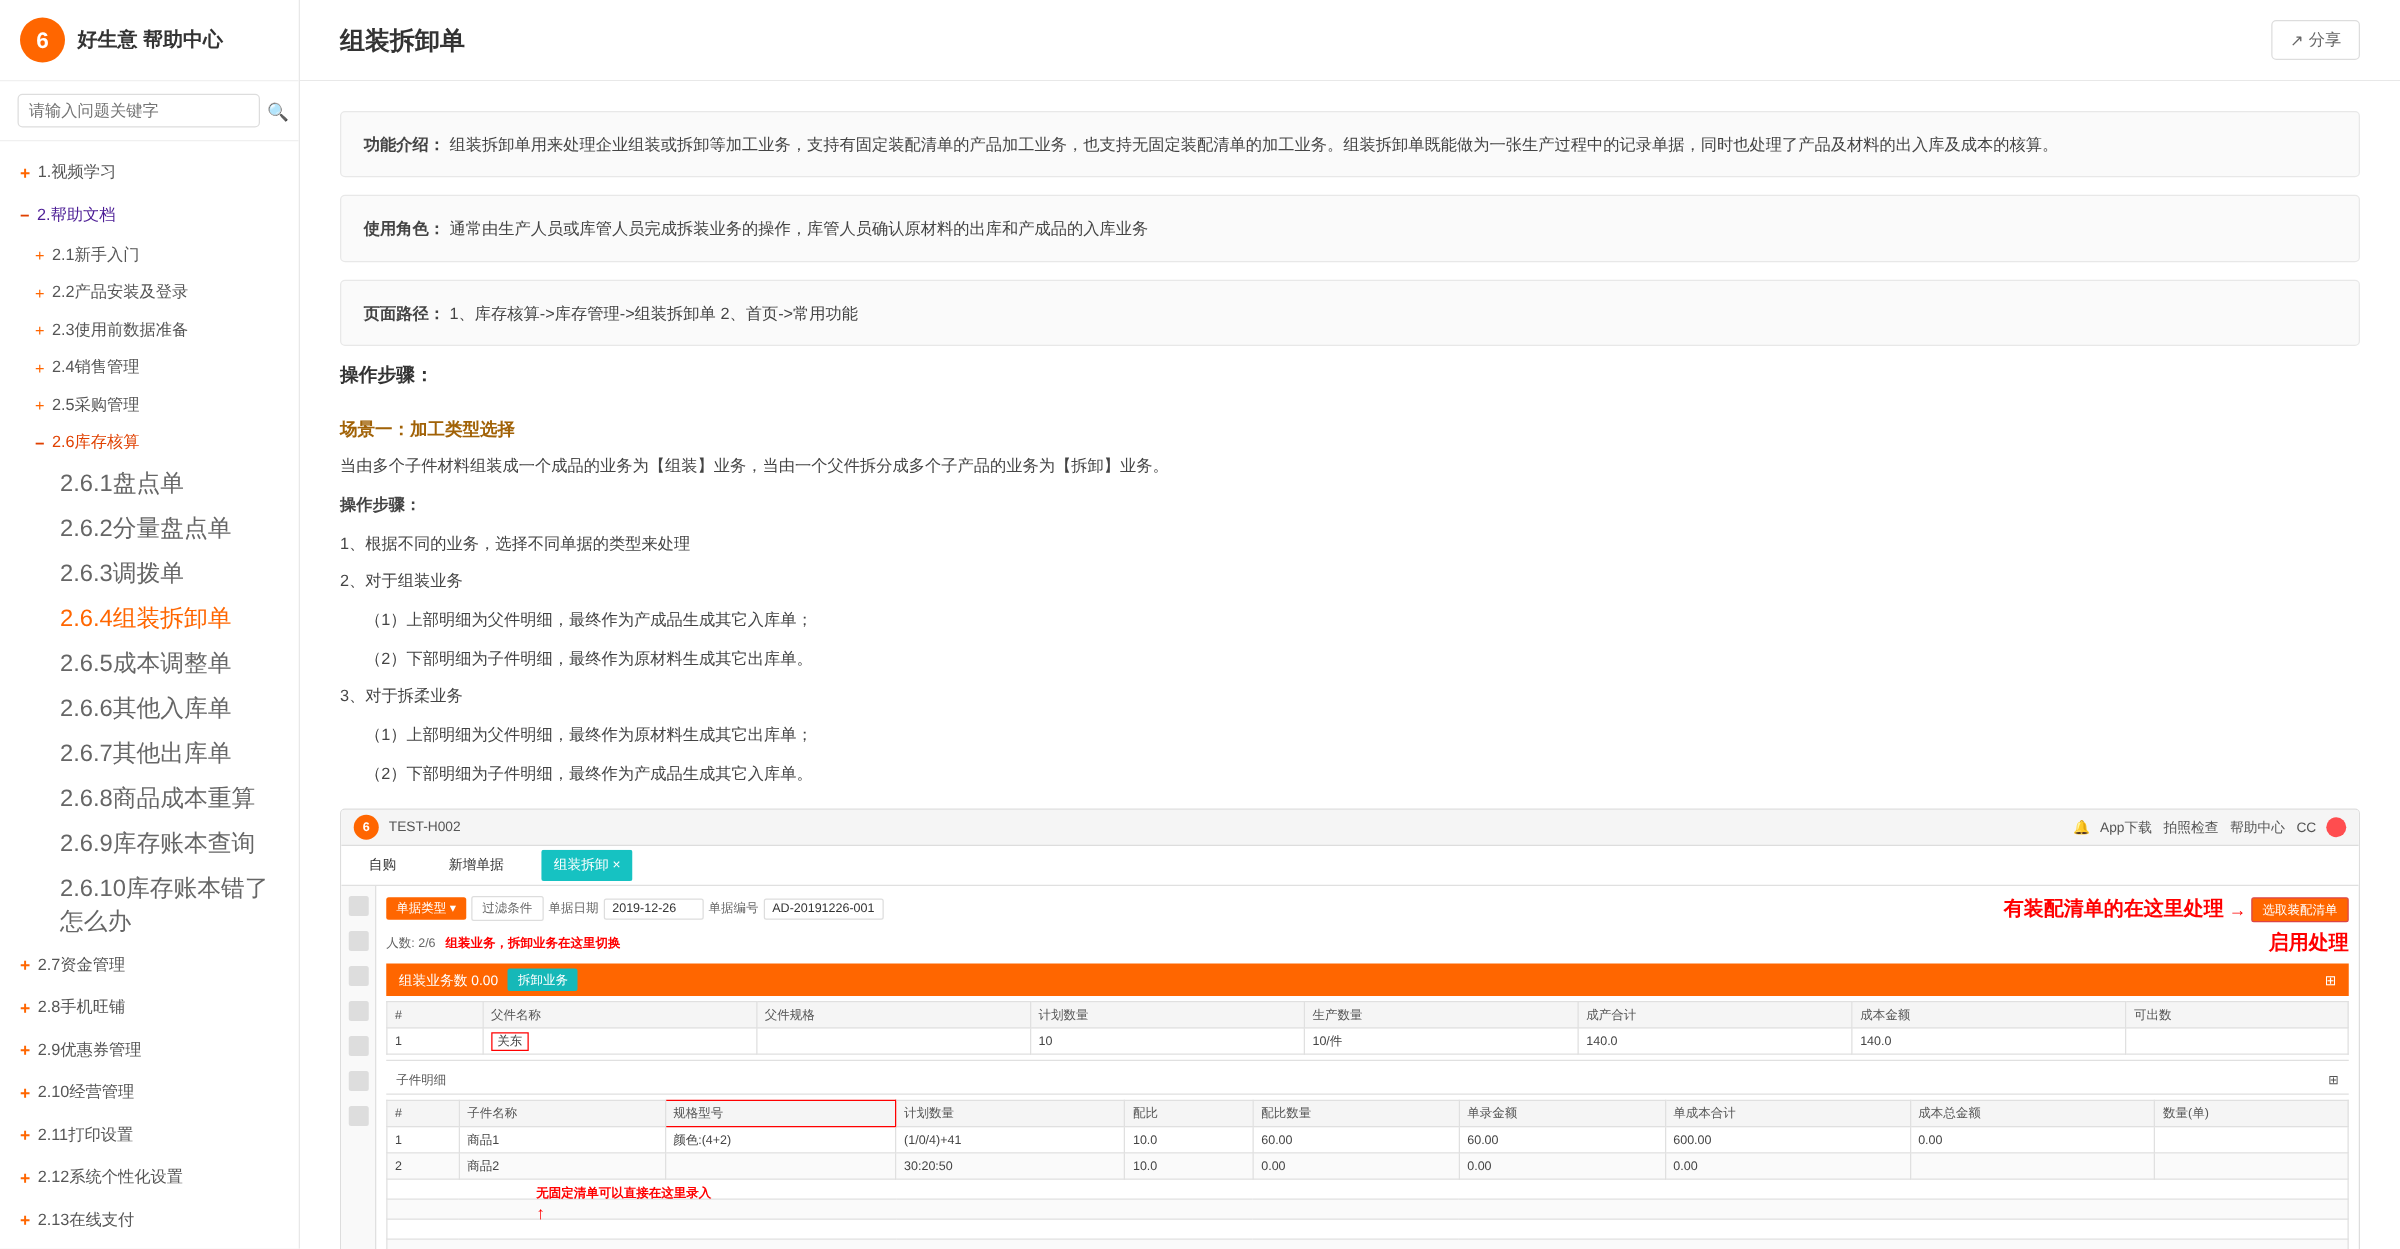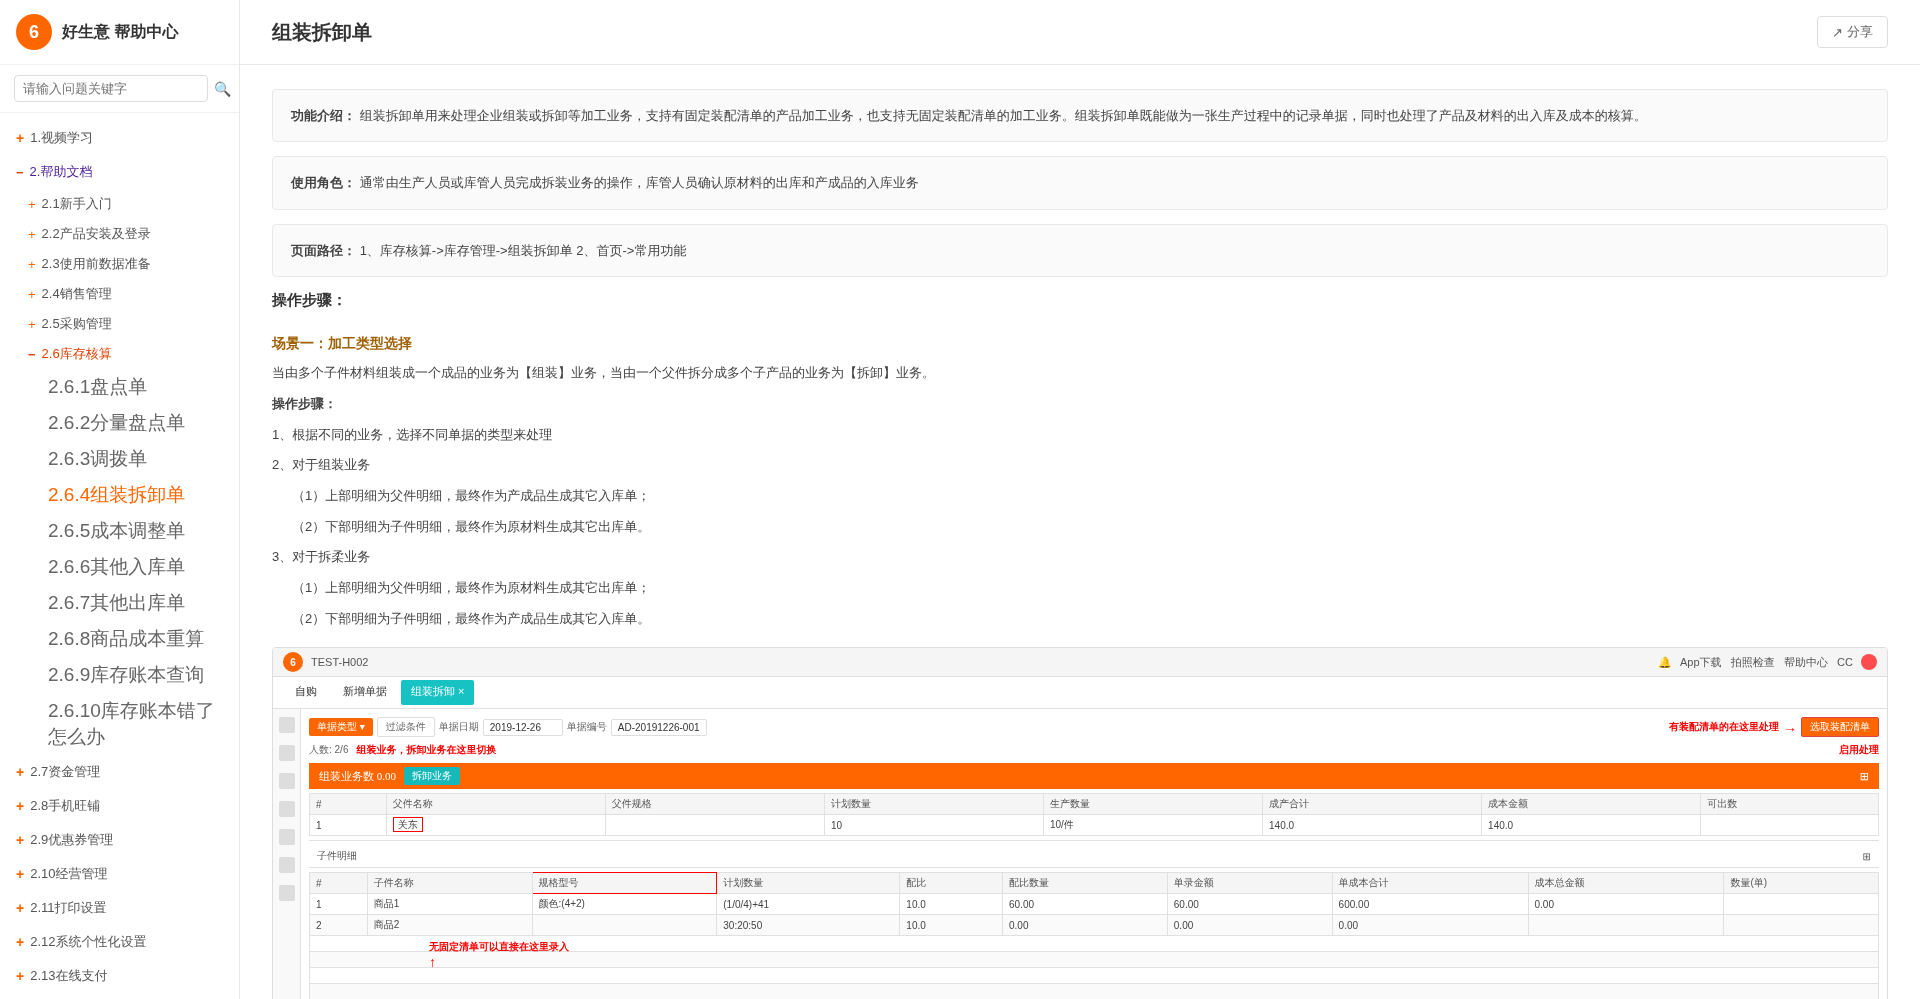--- a/index.html
+++ b/index.html
@@ -243,21 +243,21 @@
       font-size: 10px;
       font-weight: bold;
     }
 
     .mock-nav {
       background: #fff;
       border-bottom: 1px solid #e0e0e0;
       padding: 0 10px;
       display: flex;
       align-items: center;
-      gap: 2px;
+      gap: 18px;
       height: 32px;
     }
 
     .mock-nav-tab {
       padding: 6px 12px;
       font-size: 11px;
       cursor: pointer;
       border-bottom: 2px solid transparent;
     }
 
@@ -356,21 +356,20 @@
     }
 
     .mock-section-header {
       background: #f60;
       color: #fff;
       padding: 4px 10px;
       font-size: 11px;
       display: flex;
       align-items: center;
       gap: 8px;
-      font-family: Liberation Serif, serif;
     }
 
     .type-toggle {
       background: #16b8b8;
       color: #fff;
       padding: 2px 8px;
       border-radius: 2px;
       font-size: 10px;
     }
 
@@ -386,21 +385,21 @@
       gap: 8px;
       padding: 4px 8px;
       background: #f9f9f9;
       border-top: 1px solid #e0e0e0;
       font-size: 10px;
       color: #555;
     }
 
     .annotation-label {
       color: red;
-      font-size: 10px;
+      font-size: 16px;
       font-weight: bold;
     }
 
     .red-arrow {
       color: red;
       font-size: 14px;
     }
 
     .close-btn {
       width: 16px;

